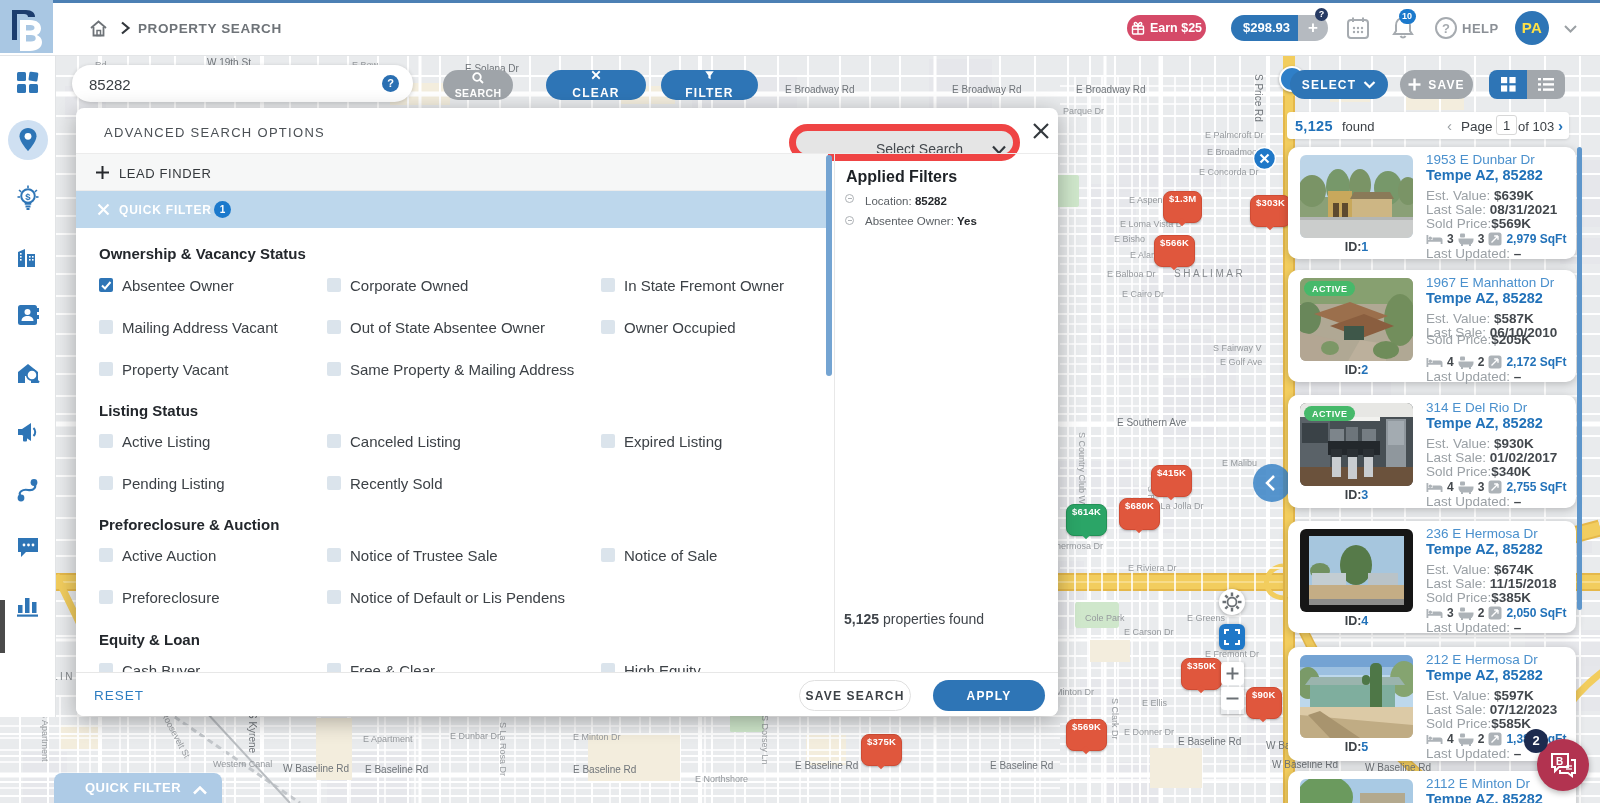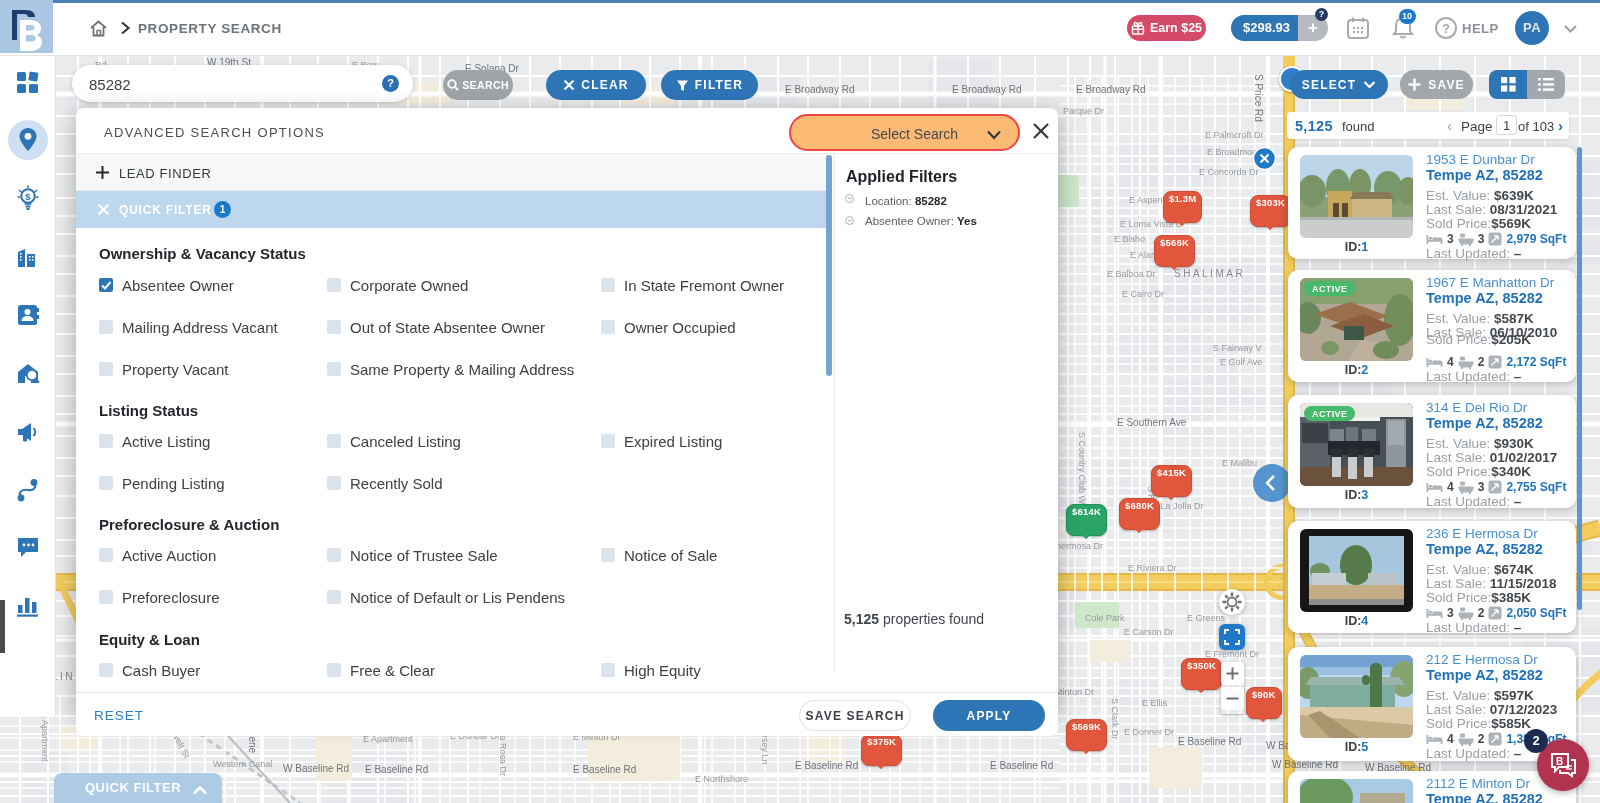--- a/index.html
+++ b/index.html
@@ -14,57 +14,57 @@
 #topbar { position:absolute; left:0; top:0; width:1600px; height:56px; background:#fff; border-bottom:1px solid #e3e5e7; z-index:30; }
 #topline { position:absolute; left:0; top:0; width:1600px; height:3px; background:#4c80b4; z-index:31;}
 #logo { position:absolute; left:0; top:0; width:53px; height:53px; background:#a9c7e3; z-index:32;}
 #crumb { position:absolute; left:138px; top:21px; font-size:13.5px; font-weight:bold; letter-spacing:.6px; color:#6e7378; z-index:31; }
 #earn { position:absolute; left:1127px; top:15px; width:79px; height:26px; background:#d54a68; border-radius:13px; color:#fff; font-size:12.5px; font-weight:bold; z-index:31; display:flex; align-items:center; justify-content:center; gap:5px;}
 #money { position:absolute; left:1231px; top:15px; height:26px; z-index:31; display:flex; }
 #money .amt { background:#2e75b6; color:#fff; font-size:13px; font-weight:bold; border-radius:13px 0 0 13px; padding:5px 8px 0 12px; }
 #money .plus { background:#b5bac0; color:#fff; border-radius:0 13px 13px 0; width:30px; text-align:center; font-size:17px; font-weight:bold; line-height:25px;}
 #moneyq { position:absolute; left:1315px; top:8px; width:13px; height:13px; background:#263a63; border-radius:50%; color:#fff; font-size:9px; font-weight:bold; text-align:center; line-height:13px; z-index:32;}
 #help { position:absolute; left:1462px; top:21px; font-size:13px; letter-spacing:.5px; color:#8b9096; font-weight:bold; z-index:31;}
-#avatar { position:absolute; left:1515px; top:11px; width:34px; height:34px; border-radius:50%; background:#2e75b6; color:#e5e5e5; font-size:13px; font-weight:bold; text-align:center; line-height:34px; z-index:31; letter-spacing:.5px;}
+#avatar { position:absolute; left:1515px; top:11px; width:34px; height:34px; border-radius:50%; background:#2e75b6; color:#fde047; font-size:15px; font-weight:bold; text-align:center; line-height:34px; z-index:31; letter-spacing:.5px;}
 #bellbadge { position:absolute; left:1399px; top:9px; min-width:17px; height:15px; border-radius:8px; background:#1b79cc; color:#fff; font-size:9px; font-weight:bold; line-height:15px; z-index:32; padding:0 3px;}
 #sidebar { position:absolute; left:0; top:56px; width:56px; height:661px; background:#fff; border-right:1px solid #e2e4e6; z-index:25; }
 #sidescroll { position:absolute; left:0; top:544px; width:5px; height:53px; background:#4a4a4a; }
 .sideicon { position:absolute; left:15px; }
 #searchbox { position:absolute; left:72px; top:65px; width:341px; height:37px; background:#fff; border-radius:19px; box-shadow:0 1px 4px rgba(0,0,0,.18); z-index:12; }
 #searchbox .q { position:absolute; left:17px; top:11px; font-size:15px; color:#3a3f44; }
 #searchbox .help { position:absolute; right:14px; top:10px; width:17px; height:17px; background:#2a6fb2; border-radius:50%; color:#fff; font-size:11px; font-weight:bold; text-align:center; line-height:17px; }
-.topbtn { position:absolute; top:70px; height:30px; border-radius:16px; color:#fff; font-size:12px; font-weight:bold; letter-spacing:1.2px; z-index:12; display:flex; align-items:center; justify-content:center; gap:6px;}
+.topbtn { position:absolute; top:70px; height:30px; border-radius:16px; color:#fff; font-size:12px; font-weight:bold; letter-spacing:1.2px; z-index:12; display:flex; align-items:center; justify-content:center; gap:6px;flex-direction:column;}
 #bsearch { left:443px; width:70px; background:#9fa4a9; font-size:10.5px; letter-spacing:.4px; gap:3px;}
 #bclear { left:546px; width:100px; background:#2e75b6; }
 #bfilter { left:661px; width:97px; background:#2e75b6; }
 
 #modal { position:absolute; left:76px; top:108px; width:982px; height:608px; background:#fff; border-radius:8px; box-shadow:0 5px 22px rgba(0,0,0,.3); z-index:20; }
 #modal .title { position:absolute; left:28px; top:17px; font-size:13px; letter-spacing:1.3px; color:#4b5055; }
 #modal .hline { position:absolute; left:0; top:45px; width:982px; height:1px; background:#ececec; }
-#selsearch { position:absolute; left:713px; top:6px; width:231px; height:37px; border:2px solid #ef4444; border-radius:19px; background:#fdba74; }
+#selsearch { position:absolute; left:713px; top:16px; width:231px; height:37px; border:7px solid #ef4444; border-radius:19px; background:#e5e5e5; }
 #selsearch span { position:absolute; left:80px; top:10px; font-size:14px; color:#44494e; }
 .mrow { position:absolute; left:0; width:752px; height:37px; }
 #leadrow { top:46px; background:#f6f7f7; border-bottom:1px solid #ececec; }
 #quickrow { top:83px; background:#bdd7ec; }
 .mrow .lbl { position:absolute; left:43px; top:12px; font-size:13px; letter-spacing:.6px; color:#35393d; }
 #quickrow .lbl { color:#fff; font-weight:bold; font-size:12px; letter-spacing:.8px; }
 .badge1 { position:absolute; left:138px; top:10px; width:17px; height:17px; border-radius:50%; background:#1b79cc; color:#fff; font-size:10px; font-weight:bold; text-align:center; line-height:17px; }
 .sechead { position:absolute; left:23px; font-size:15px; font-weight:bold; color:#23272c; }
 .cb { position:absolute; width:14px; height:14px; background:#dbe4ec; border-radius:2px; z-index:2;}
 .cblbl { position:absolute; font-size:15px; color:#3c4146; }
 #vline { position:absolute; left:758px; top:46px; width:1px; height:518px; background:#e8e8e8; }
 #mscroll { position:absolute; left:750px; top:47px; width:6px; height:221px; background:#74a4d2; border-radius:4px; }
 #afpanel { position:absolute; left:758px; top:46px; width:224px; height:518px; }
 #afpanel h3 { position:absolute; left:12px; top:14px; font-size:16px; color:#1d2126; }
 .afitem { position:absolute; left:31px; font-size:11.5px; color:#5b6065; }
 .afitem b { color:#26292d; }
 .afmin { position:absolute; left:11px; width:9px; height:9px; border:1px solid #aeb2b6; border-radius:50%; }
 .afmin i { position:absolute; left:1.5px; top:3px; width:4px; height:1px; background:#aeb2b6;}
 #propfound { position:absolute; left:10px; top:457px; font-size:14px; color:#3f444a; }
-#mfooter { position:absolute; left:0; top:564px; width:982px; height:44px; border-top:1px solid #e7e7e7; background:#fff; border-radius:0 0 8px 8px; z-index:3;margin-top:20px;}
+#mfooter { position:absolute; left:0; top:564px; width:982px; height:44px; border-top:1px solid #e7e7e7; background:#fff; border-radius:0 0 8px 8px; z-index:3;}
 #reset { position:absolute; left:18px; top:15px; color:#2d7dc1; font-size:13.5px; letter-spacing:1px; }
 .fbtn { position:absolute; top:7px; height:31px; border-radius:16px; font-size:12px; font-weight:bold; letter-spacing:1.2px; display:flex; align-items:center; justify-content:center; }
 #savesearch { left:723px; width:112px; background:#fff; border:1px solid #e0e0e0; color:#3c4146; }
 #apply { left:857px; width:112px; background:#2e75b6; color:#fff; }
 .rbtn { position:absolute; top:70px; height:29px; border-radius:15px; color:#fff; font-size:12px; font-weight:bold; letter-spacing:1.2px; display:flex; align-items:center; justify-content:center; gap:7px; z-index:12;}
 #rselect { left:1290px; width:98px; background:#2e75b6; }
 #rsave { left:1400px; width:73px; background:#a2a7ac; }
 #rtoggle { position:absolute; left:1489px; top:70px; width:76px; height:29px; border-radius:8px; overflow:hidden; z-index:12; display:flex;}
 #rtoggle .g { width:38px; background:#2e75b6; } #rtoggle .l { width:38px; background:#a2a7ac; }
 #foundbar { position:absolute; left:1287px; top:112px; width:282px; height:27px; background:rgba(255,255,255,.97); border-radius:4px; z-index:12; box-shadow:0 1px 3px rgba(0,0,0,.12); font-size:14px;}

